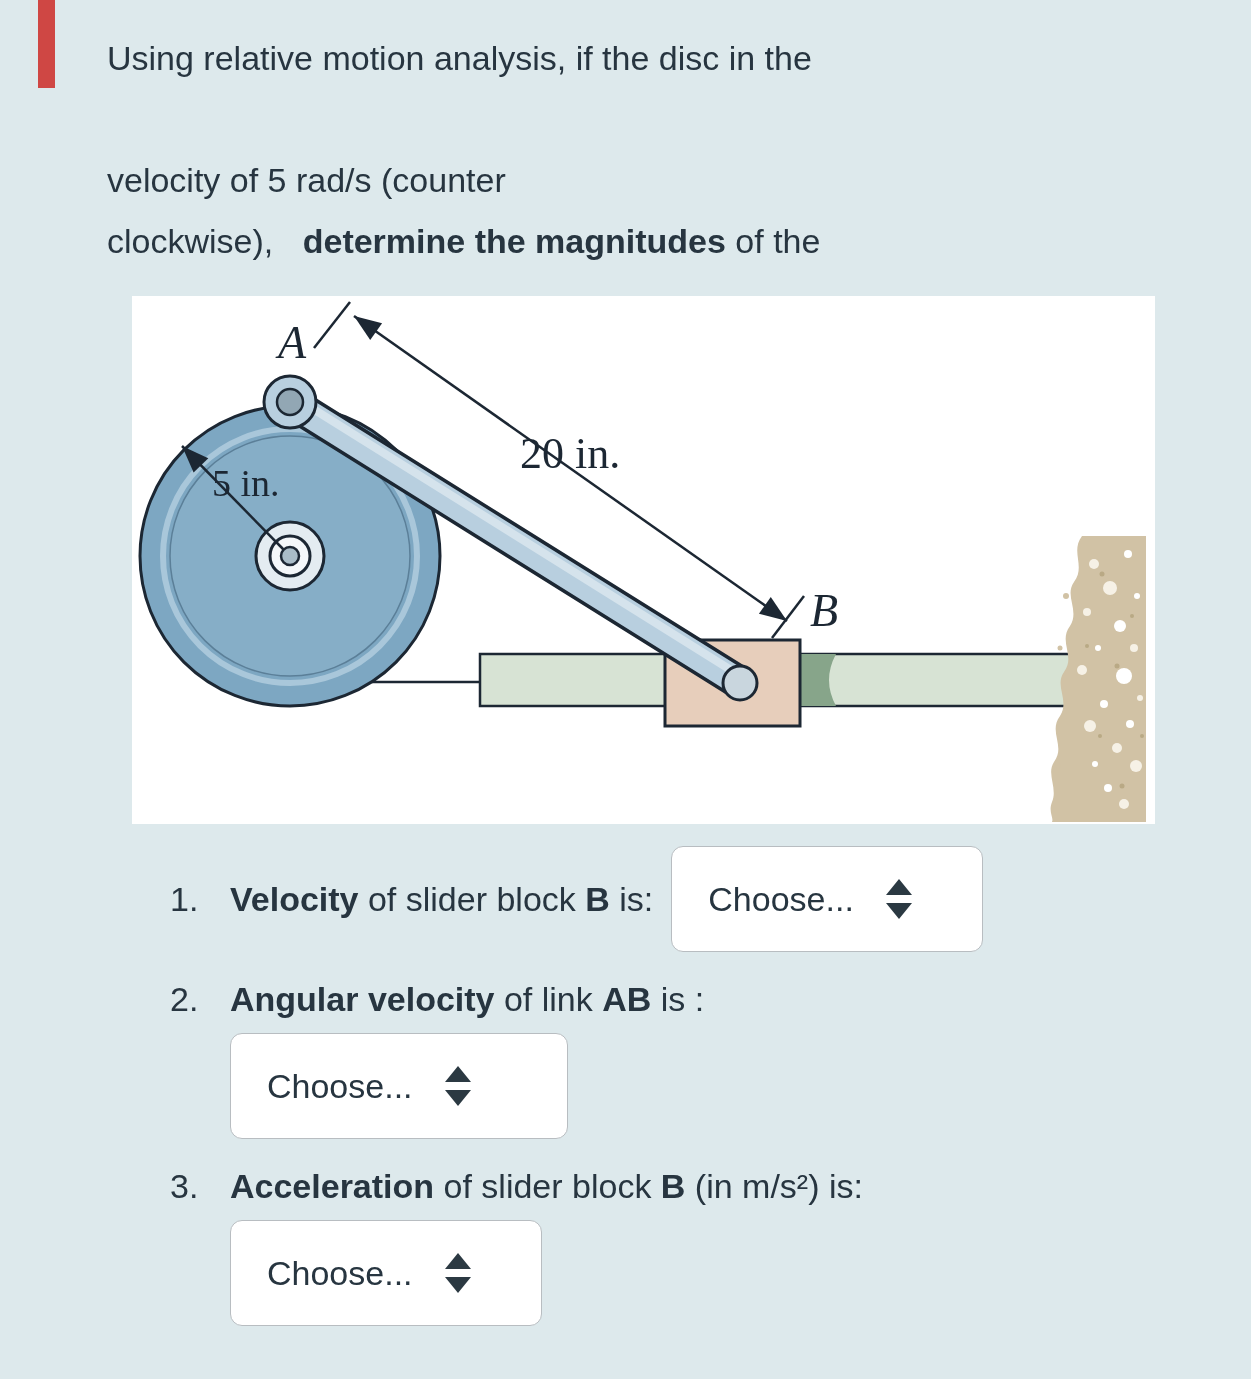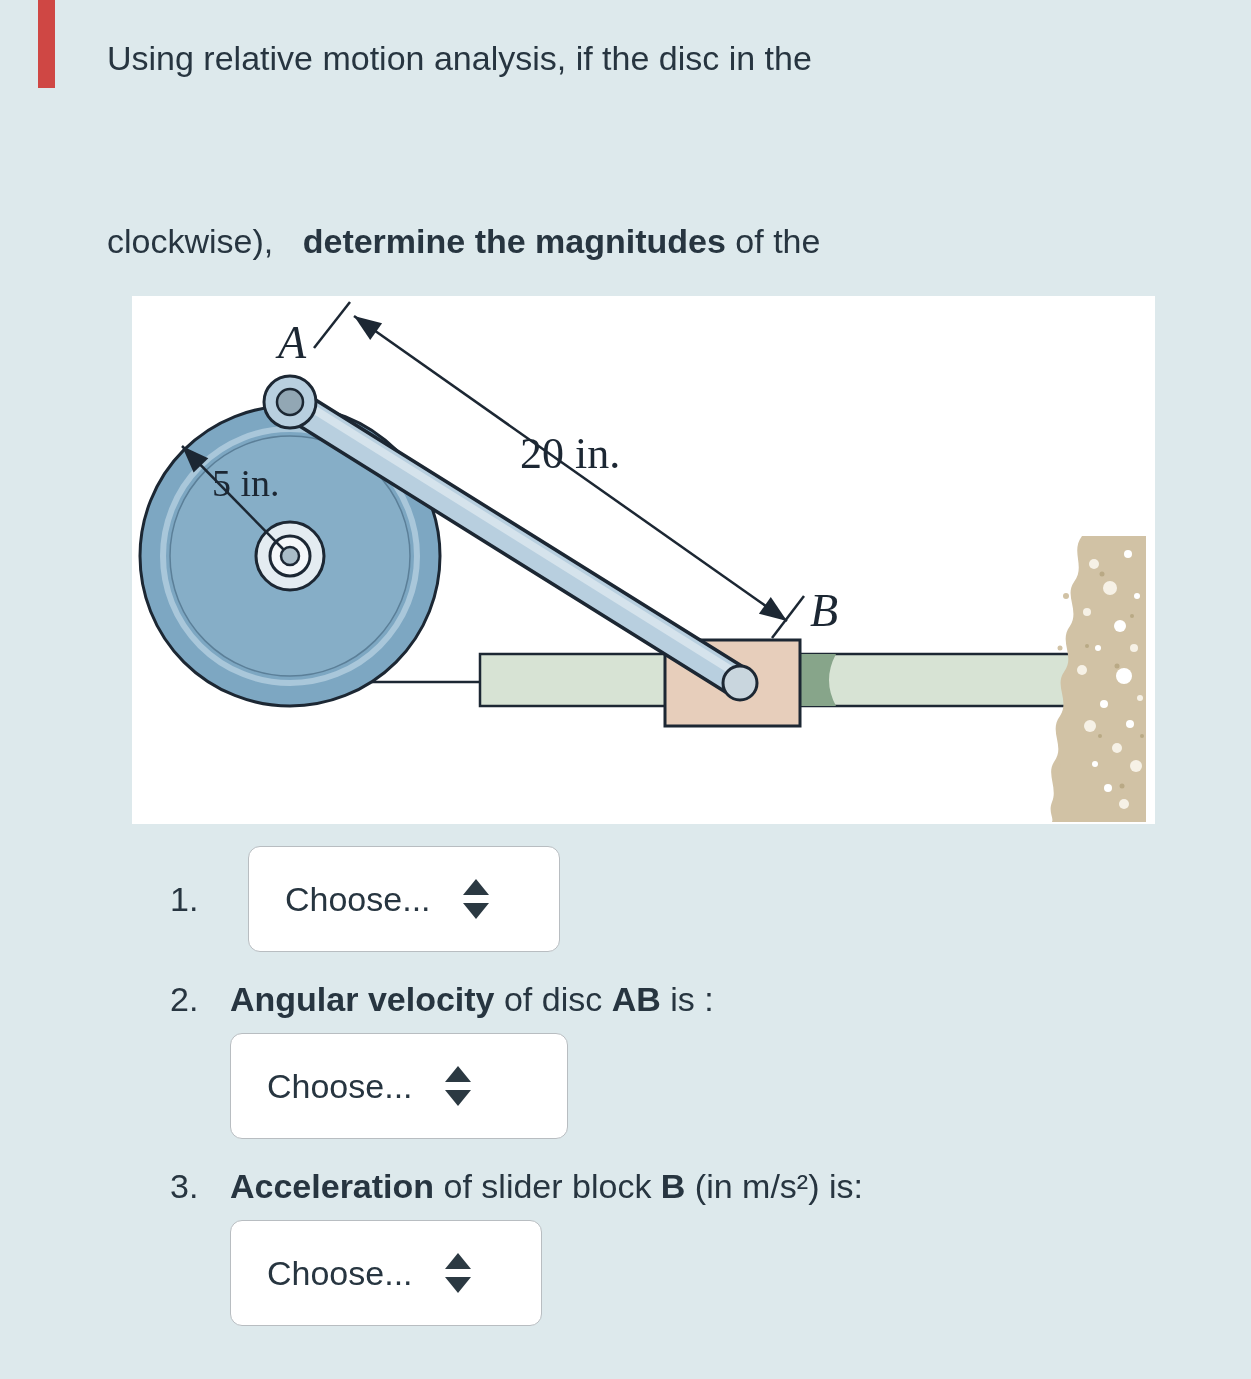--- a/index.html
+++ b/index.html
@@ -58,21 +58,21 @@
 </head>
 <body>
 
 <div class="page">
 
   <div class="red-marker"></div>
 
   <div class="question">
     <span>Using relative motion analysis, if the disc in the</span><br>
     <br>
-    <br>
+    <span>velocity of 5 rad/s (counter</span><br>
     <span>clockwise), </span><strong>determine the magnitudes</strong><span> of the</span><br>
   </div>
 
   <div class="figure">
     <svg width="1023" height="528" viewBox="0 0 1023 528">
       <defs>
         <marker id="arr" viewBox="0 0 12 12" refX="11" refY="6" markerWidth="13" markerHeight="13" orient="auto-start-reverse">
           <path d="M1,2.2 L11,6 L1,9.8 Z" fill="#1c2733"></path>
         </marker>
       </defs>
@@ -156,32 +156,33 @@
 
       <text x="146" y="62" font-family="Liberation Serif, serif" font-size="46" font-style="italic" fill="#1c2733">A</text>
       <text x="678" y="330" font-family="Liberation Serif, serif" font-size="46" font-style="italic" fill="#1c2733">B</text>
     </svg>
   </div>
 
   <div class="items">
 
     <div class="item-row">
       <span class="num">1.</span>
+      <span class="itext"><strong>Velocity</strong><span> of slider block </span><strong>B</strong><span> is:</span></span>
       <button class="dropdown">
         <span>Choose...</span>
         <svg class="sort-icon" width="26" height="40" viewBox="0 0 13 20">
           <polygon points="6.5,0 13,8 0,8" fill="#2b3942"></polygon>
           <polygon points="0,12 13,12 6.5,20" fill="#2b3942"></polygon>
         </svg>
       </button>
     </div>
 
     <div class="item-row label-row">
       <span class="num">2.</span>
-      <span class="itext"><strong>Angular velocity</strong><span> of disc </span><strong>AB</strong><span> is :</span></span>
+      <span class="itext"><strong>Angular velocity</strong><span> of link </span><strong>AB</strong><span> is :</span></span>
     </div>
     <div class="dd-row">
       <button class="dropdown dd-wide">
         <span>Choose...</span>
         <svg class="sort-icon" width="26" height="40" viewBox="0 0 13 20">
           <polygon points="6.5,0 13,8 0,8" fill="#2b3942"></polygon>
           <polygon points="0,12 13,12 6.5,20" fill="#2b3942"></polygon>
         </svg>
       </button>
     </div>

